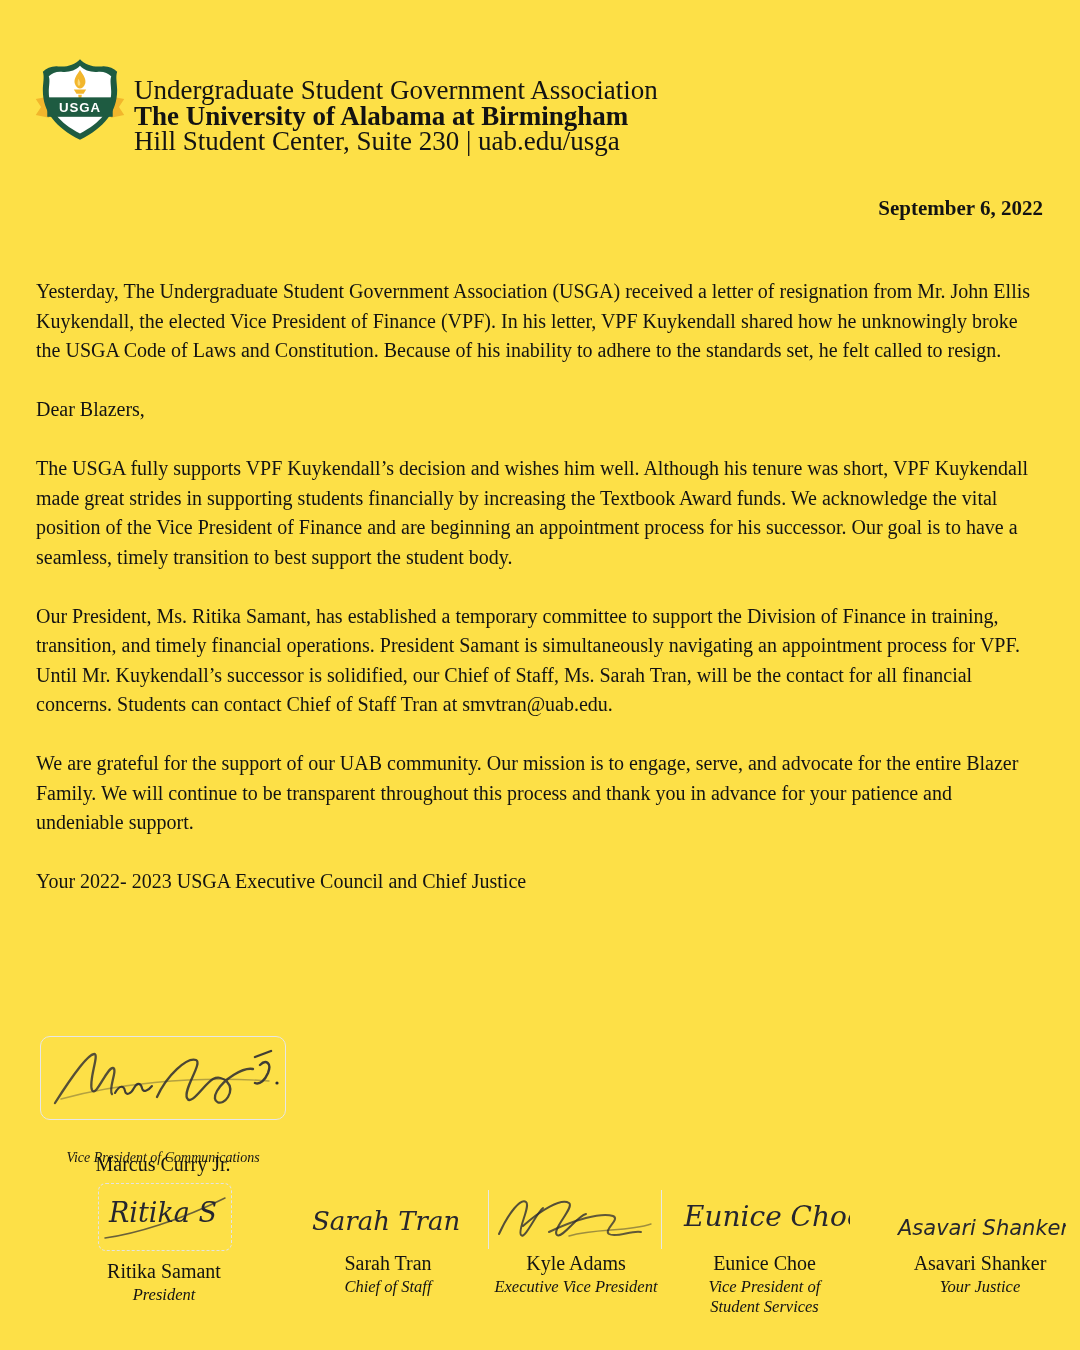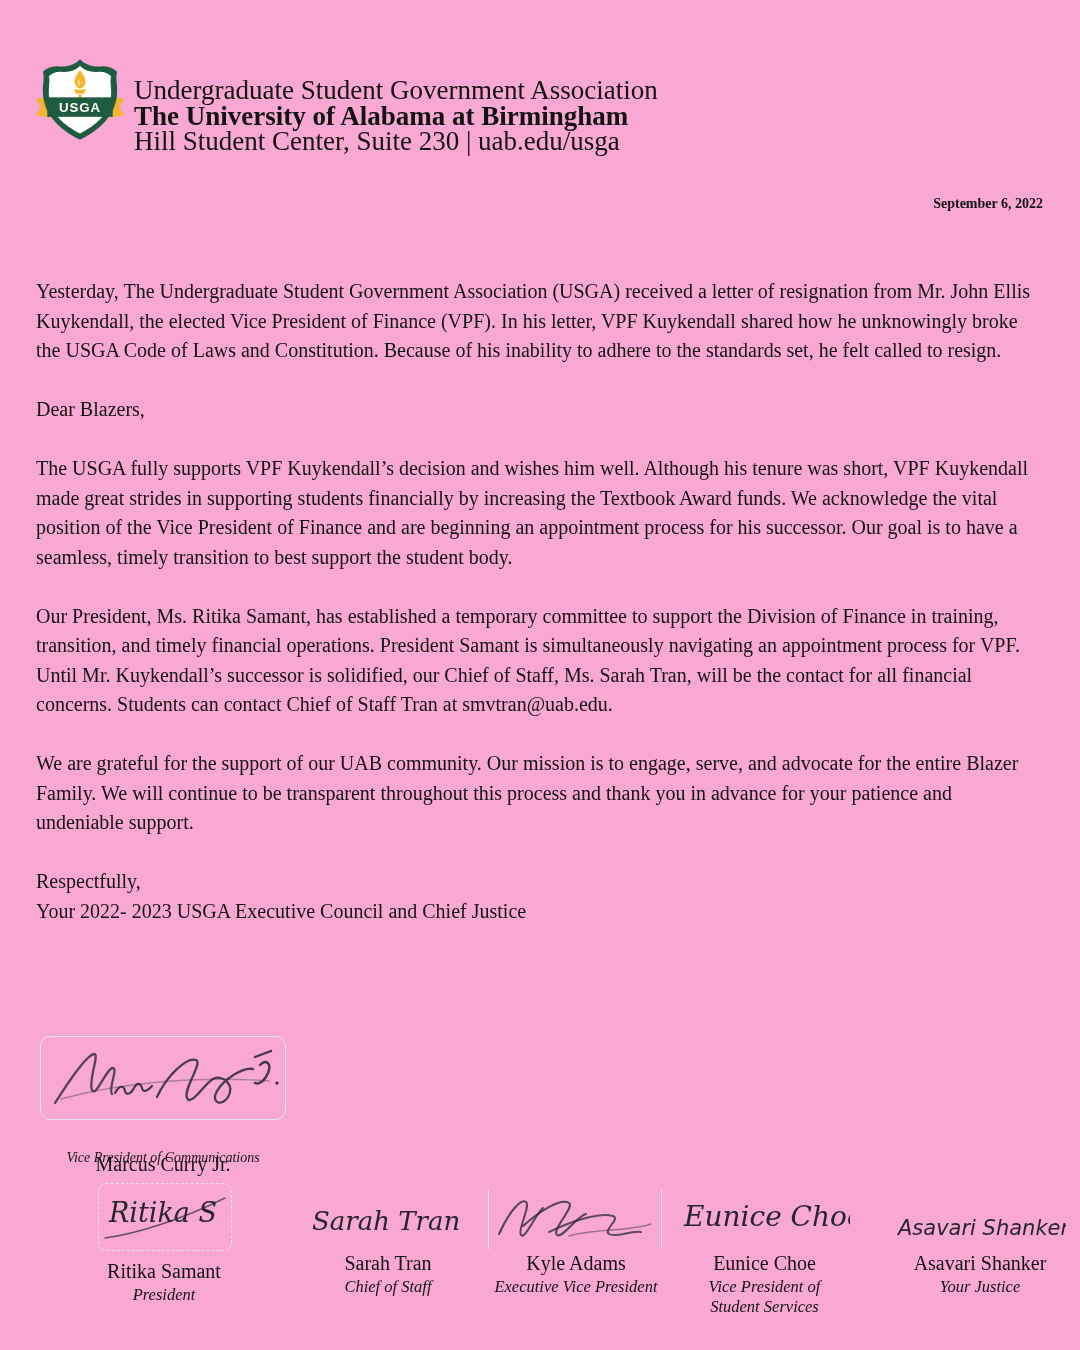--- a/index.html
+++ b/index.html
@@ -1,21 +1,21 @@
 <!DOCTYPE html>
 <html><head>
 <meta charset="utf-8">
 <style>
   * { box-sizing: border-box; }
   html, body { margin: 0; padding: 0; background: #ffffff; }
   .page {
     position: relative;
     width: 1080px;
     height: 1350px;
-    background: #f9a8d4;
+    background: #fde047;
     font-family: "Liberation Serif", serif;
     color: #131313;
     overflow: hidden;
   }
 
   
   .logo {
     position: absolute;
     left: 34px;
     top: 56px;
@@ -29,21 +29,21 @@
     font-size: 27px;
     line-height: 25.5px;
     white-space: nowrap;
   }
   .org-header .bold-line { font-weight: bold; }
 
   .date-line {
     position: absolute;
     right: 37px;
     top: 196px;
-    font-size: 14px;
+    font-size: 21px;
     font-weight: bold;
   }
 
   
   .body-text {
     position: absolute;
     left: 36px;
     top: 277px;
     width: 1008px;
     font-size: 20px;
@@ -127,21 +127,20 @@
 
   <div class="date-line">September 6, 2022</div>
 
   <div class="body-text">
     <p>Yesterday, The Undergraduate Student Government Association (USGA) received a letter of resignation from Mr. John Ellis Kuykendall, the elected Vice President of Finance (VPF). In his letter, VPF Kuykendall shared how he unknowingly broke the USGA Code of Laws and Constitution. Because of his inability to adhere to the standards set, he felt called to resign.</p>
     <p>Dear Blazers,</p>
     <p>The USGA fully supports VPF Kuykendall’s decision and wishes him well. Although his tenure was short, VPF Kuykendall made great strides in supporting students financially by increasing the Textbook Award funds. We acknowledge the vital position of the Vice President of Finance and are beginning an appointment process for his successor. Our goal is to have a seamless, timely transition to best support the student body.</p>
     <p>Our President, Ms. Ritika Samant, has established a temporary committee to support the Division of Finance in training, transition, and timely financial operations. President Samant is simultaneously navigating an appointment process for VPF. Until Mr. Kuykendall’s successor is solidified, our Chief of Staff, Ms. Sarah Tran, will be the contact for all financial concerns. Students can contact Chief of Staff Tran at smvtran@uab.edu.</p>
     <p>We are grateful for the support of our UAB community. Our mission is to engage, serve, and advocate for the entire Blazer Family. We will continue to be transparent throughout this process and thank you in advance for your patience and undeniable support.</p>
     <div class="closing">
-      <p>Respectfully,</p>
       <p>Your 2022- 2023 USGA Executive Council and Chief Justice</p>
     </div>
   </div>
 
   <div class="primary-sig-block">
     <svg viewBox="0 0 245 82" width="245" height="82" aria-hidden="true">
       <path class="sig-ink" stroke-width="2.3" d="M14 66 C28 44 46 18 53 17 C59 16 47 44 51 53 C55 61 66 30 72 31 C77 32 67 52 71 57" opacity="0.8"></path>
       <path class="sig-ink" stroke-width="2.1" d="M74 56 c5 -9 9 -7 10 -2 c1 5 6 3 9 -3 c3 -6 7 -5 8 0 c1 5 6 3 10 -2" opacity="0.9"></path>
       <path class="sig-ink" stroke-width="2.3" d="M116 60 C126 38 146 20 155 23 C162 26 142 52 146 61 C150 70 164 46 172 42 C182 37 194 48 187 60 C181 70 169 66 176 54 C183 42 202 30 212 32" opacity="0.85"></path>
       <path class="sig-ink" stroke-width="1.4" d="M20 62 C70 48 150 38 228 44" opacity="0.35"></path>

